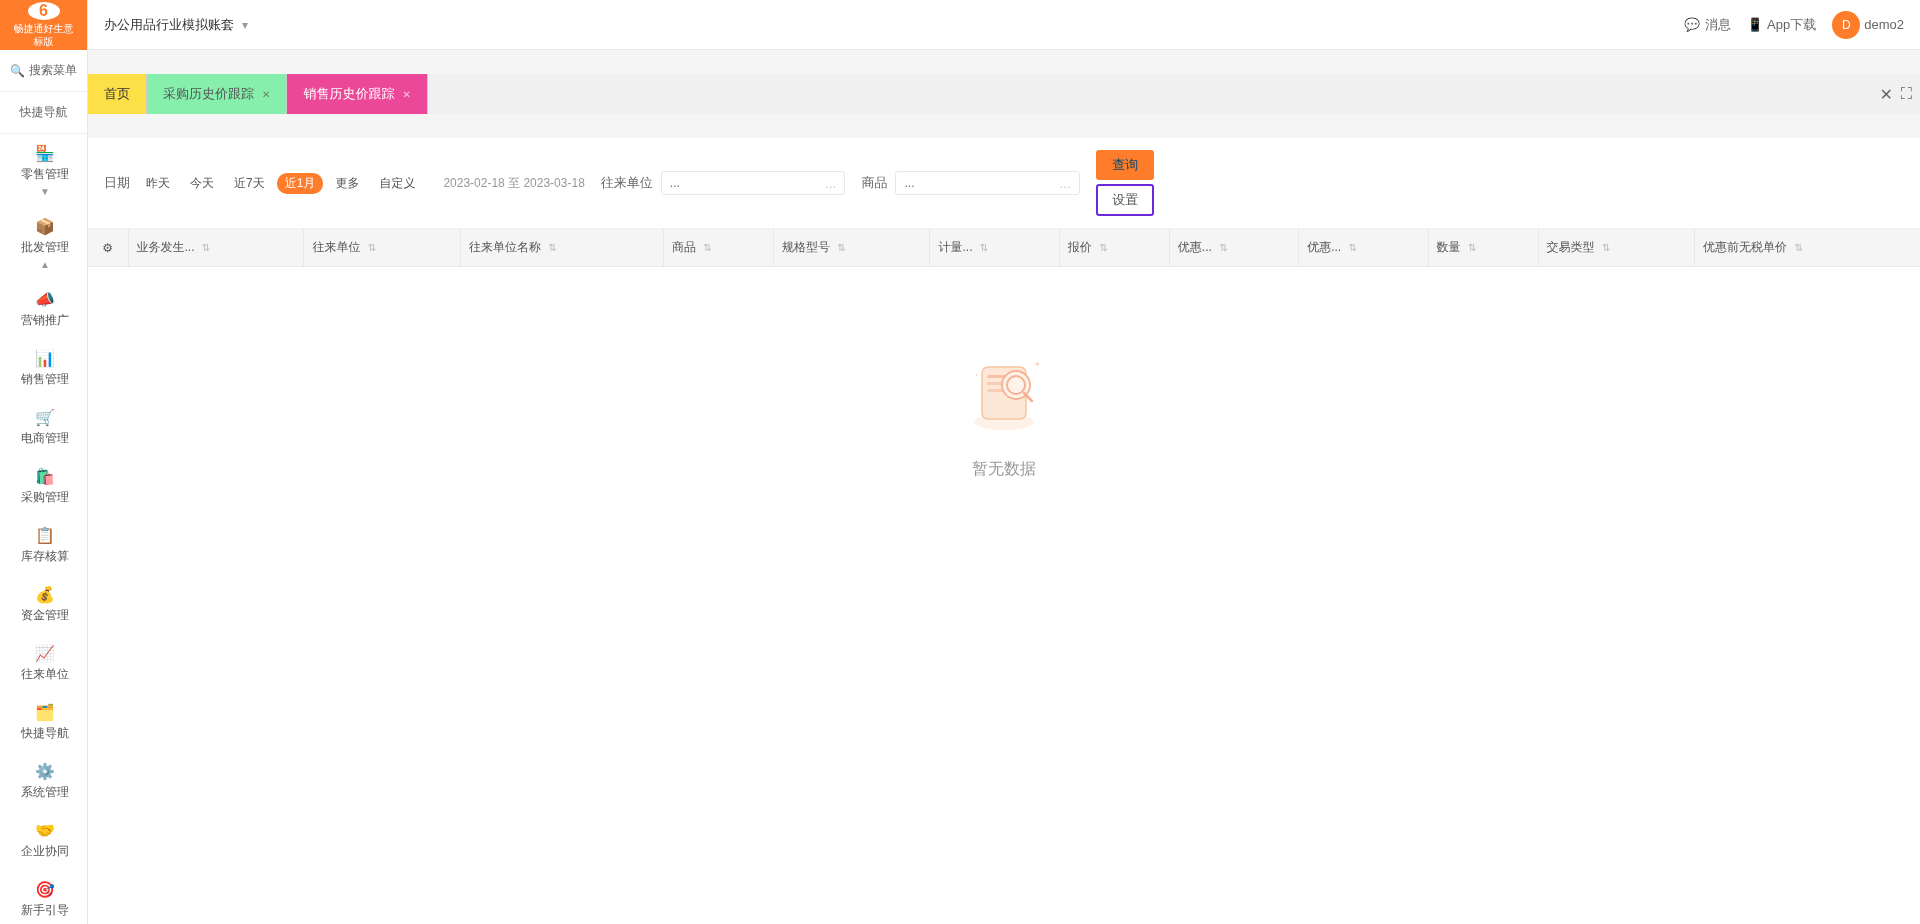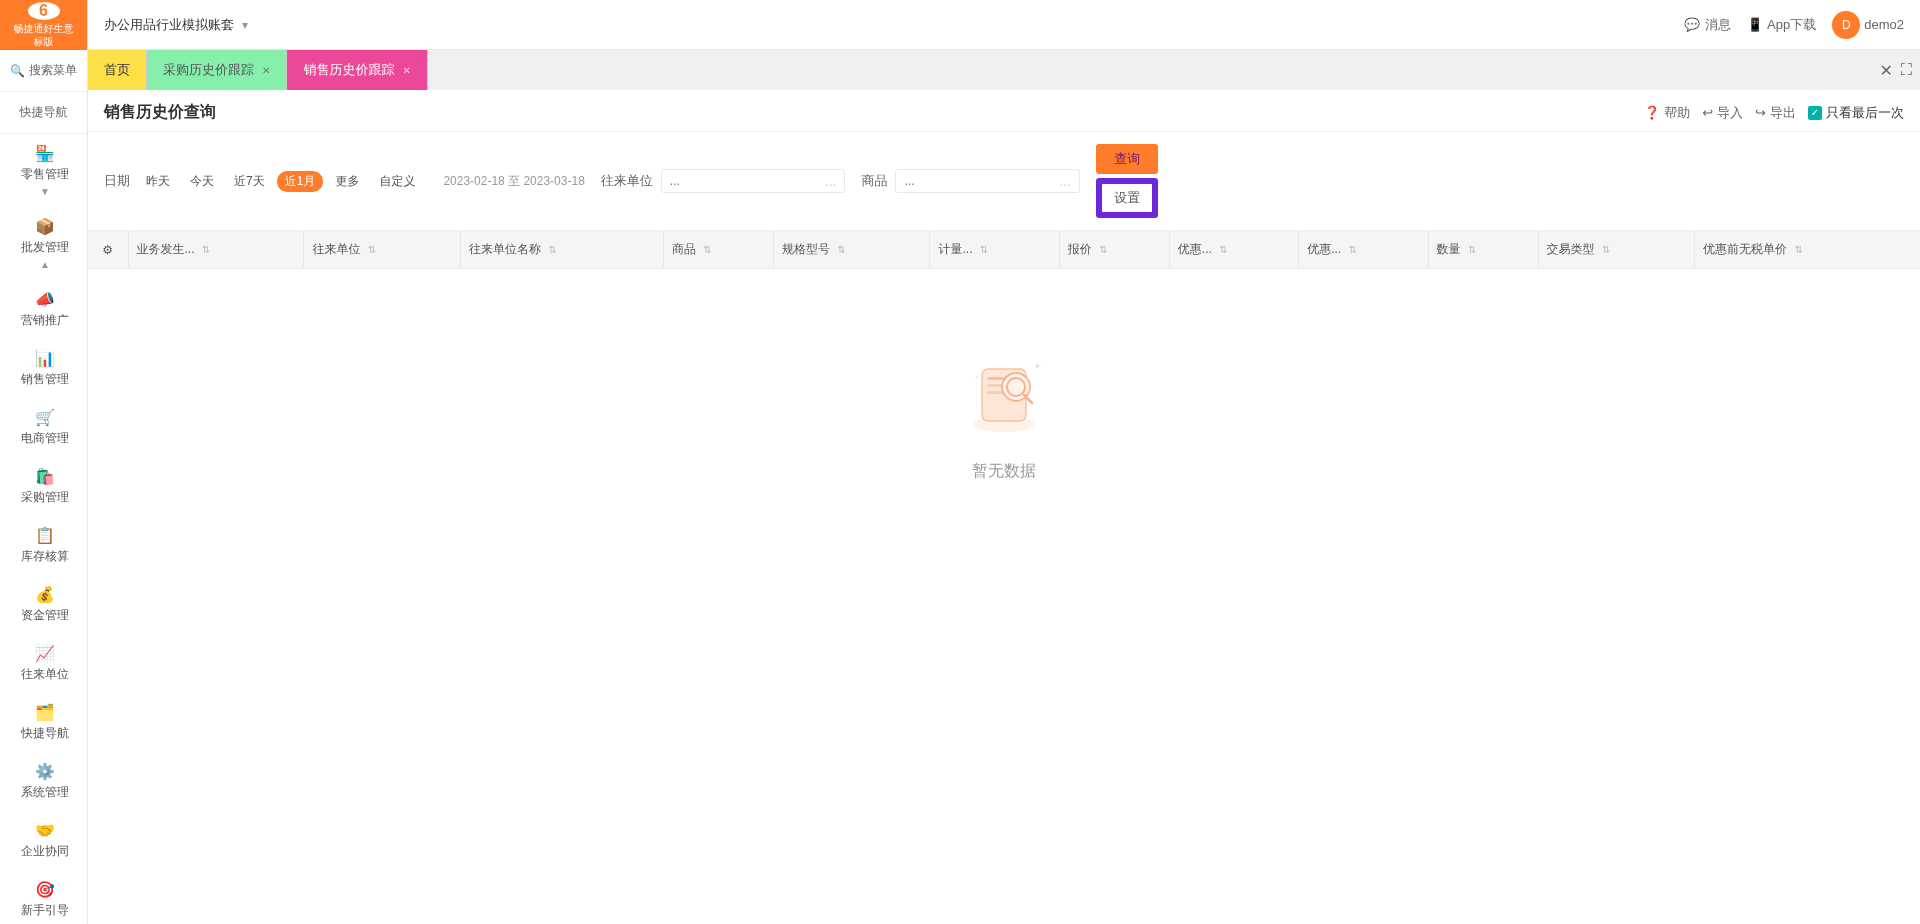--- a/index.html
+++ b/index.html
@@ -19,21 +19,21 @@
     .sidebar-quick-label { color: #666; font-size: 12px; text-align: center; padding: 4px; cursor: pointer; }
 
     .sidebar-nav { flex: 1; overflow-y: auto; }
     .sidebar-nav::-webkit-scrollbar { width: 0; }
     .nav-item { padding: 10px 6px; text-align: center; cursor: pointer; color: #555; font-size: 12px; display: flex; flex-direction: column; align-items: center; gap: 3px; border-left: 3px solid transparent; }
     .nav-item-icon { font-size: 16px; }
     .nav-item-label { font-size: 12px; }
     .nav-item-arrow { font-size: 10px; color: #999; }
 
     
-    .main { flex: 1; display: flex; flex-direction: column; overflow: hidden; }
+    .main { flex: 1; display: flex; flex-direction: column; overflow: hidden; gap: 24px; }
 
     
     .topbar { height: 50px; background: #fff; border-bottom: 1px solid #e8e8e8; display: flex; align-items: center; padding: 0 16px; justify-content: space-between; }
     .topbar-left { display: flex; align-items: center; gap: 8px; }
     .topbar-title { font-size: 13px; color: #333; }
     .topbar-dropdown { color: #999; cursor: pointer; font-size: 12px; }
     .topbar-right { display: flex; align-items: center; gap: 16px; }
     .topbar-action { display: flex; align-items: center; gap: 4px; color: #666; font-size: 13px; cursor: pointer; }
     .avatar { width: 28px; height: 28px; border-radius: 50%; background: #ff7c2a; display: flex; align-items: center; justify-content: center; color: #fff; font-size: 12px; }
 
@@ -64,22 +64,22 @@
     .filter-row { display: flex; align-items: center; gap: 16px; flex-wrap: wrap; }
     .filter-item { display: flex; align-items: center; gap: 8px; }
     .filter-label { color: #666; font-size: 13px; white-space: nowrap; }
     .date-options { display: flex; align-items: center; gap: 4px; }
     .date-opt { padding: 2px 8px; font-size: 12px; cursor: pointer; color: #555; border-radius: 3px; }
     .date-opt.active { background: #ff7c2a; color: #fff; border-radius: 10px; }
     .date-range { font-size: 12px; color: #999; margin-left: 4px; }
     .filter-input { display: flex; align-items: center; border: 1px solid #e8e8e8; border-radius: 3px; padding: 3px 8px; min-width: 180px; background: #fff; }
     .filter-input input { border: none; outline: none; font-size: 12px; color: #333; flex: 1; background: transparent; }
     .filter-input-dots { color: #ccc; font-size: 14px; cursor: pointer; }
-    .btn-query { background: #ff7c2a; color: #701a75; border: none; padding: 6px 16px; border-radius: 3px; cursor: pointer; font-size: 13px; }
-    .btn-settings { background: #fff; color: #555; border: 6px solid #6d28d9; padding: 5px 12px; border-radius: 3px; cursor: pointer; font-size: 13px; }
+    .btn-query { background: #ff7c2a; color: #0c4a6e; border: none; padding: 6px 16px; border-radius: 3px; cursor: pointer; font-size: 13px; }
+    .btn-settings { background: #fff; color: #555; border: 2px solid #6d28d9; padding: 5px 12px; border-radius: 3px; cursor: pointer; font-size: 13px; }
     .filter-actions { display: flex; flex-direction: column; gap: 4px; }
 
     
     .table-area { padding: 0; }
     .table-container { overflow-x: auto; }
     table { width: 100%; border-collapse: collapse; font-size: 12px; }
     thead tr { background: #f5f5f5; border-bottom: 1px solid #e8e8e8; }
     th { padding: 10px 8px; text-align: left; color: #555; font-weight: 500; white-space: nowrap; border-right: 1px solid #e8e8e8; position: relative; }
     th:last-child { border-right: none; }
     .th-settings { width: 40px; text-align: center; cursor: pointer; }
@@ -214,43 +214,20 @@
     </div>
     <div class="tabs-actions">
       <button class="tab-action-btn">✕</button>
       <button class="tab-action-btn">⛶</button>
     </div>
   </div>
 
   <div class="content">
     <div class="page">
 
-      <div class="page-header">
-        <h2 class="page-title">销售历史价查询</h2>
-        <div class="page-header-actions">
-          <div class="header-action">
-            <span>❓</span>
-            <span>帮助</span>
-          </div>
-          <div class="header-action">
-            <span>↩</span>
-            <span>导入</span>
-          </div>
-          <div class="header-action">
-            <span>↪</span>
-            <span>导出</span>
-          </div>
-          <div class="checkbox-wrapper">
-            <div class="checkbox-blue">
-              <span>✓</span>
-            </div>
-            <span>只看最后一次</span>
-          </div>
-        </div>
-      </div>
 
       <div class="filter-area">
         <div class="filter-row">
 
           <div class="filter-item">
             <span class="filter-label">日期</span>
             <div class="date-options">
               <span class="date-opt">昨天</span>
               <span class="date-opt">今天</span>
               <span class="date-opt">近7天</span>

